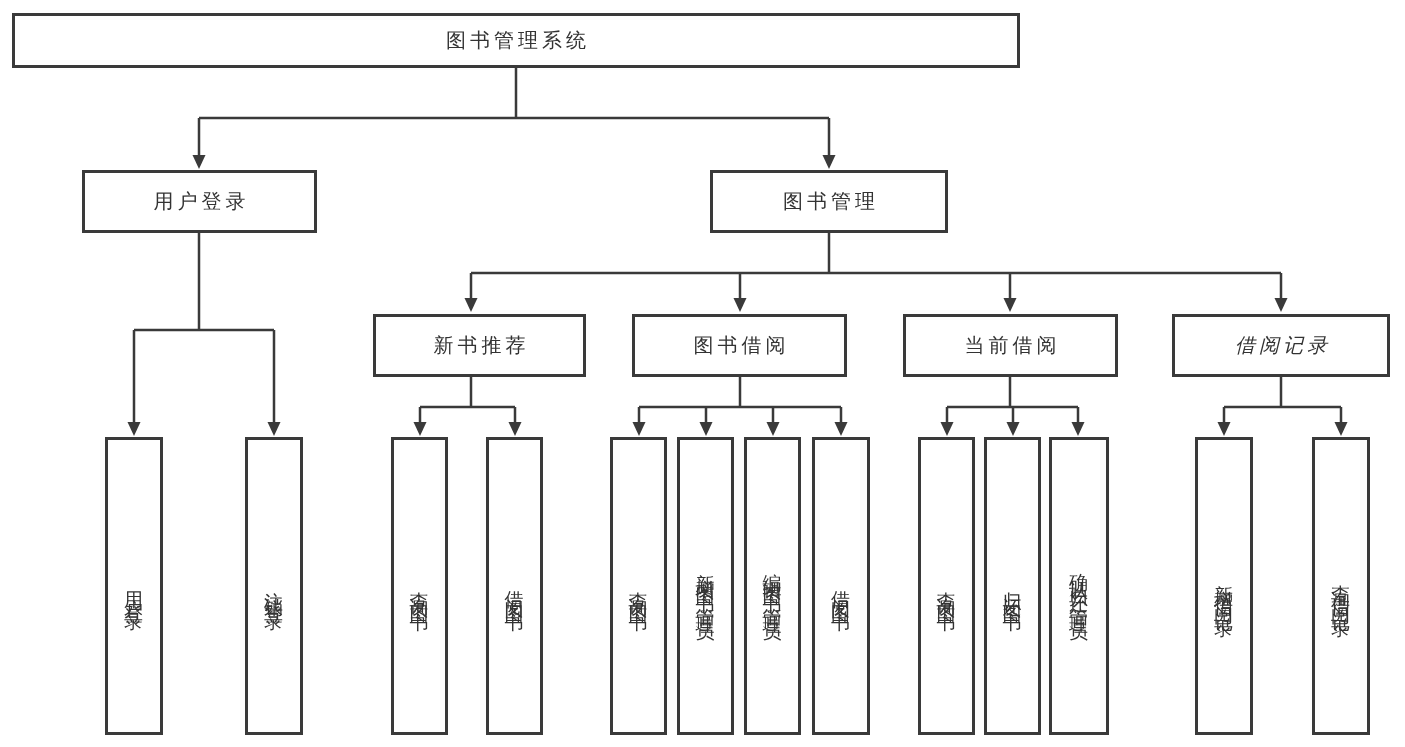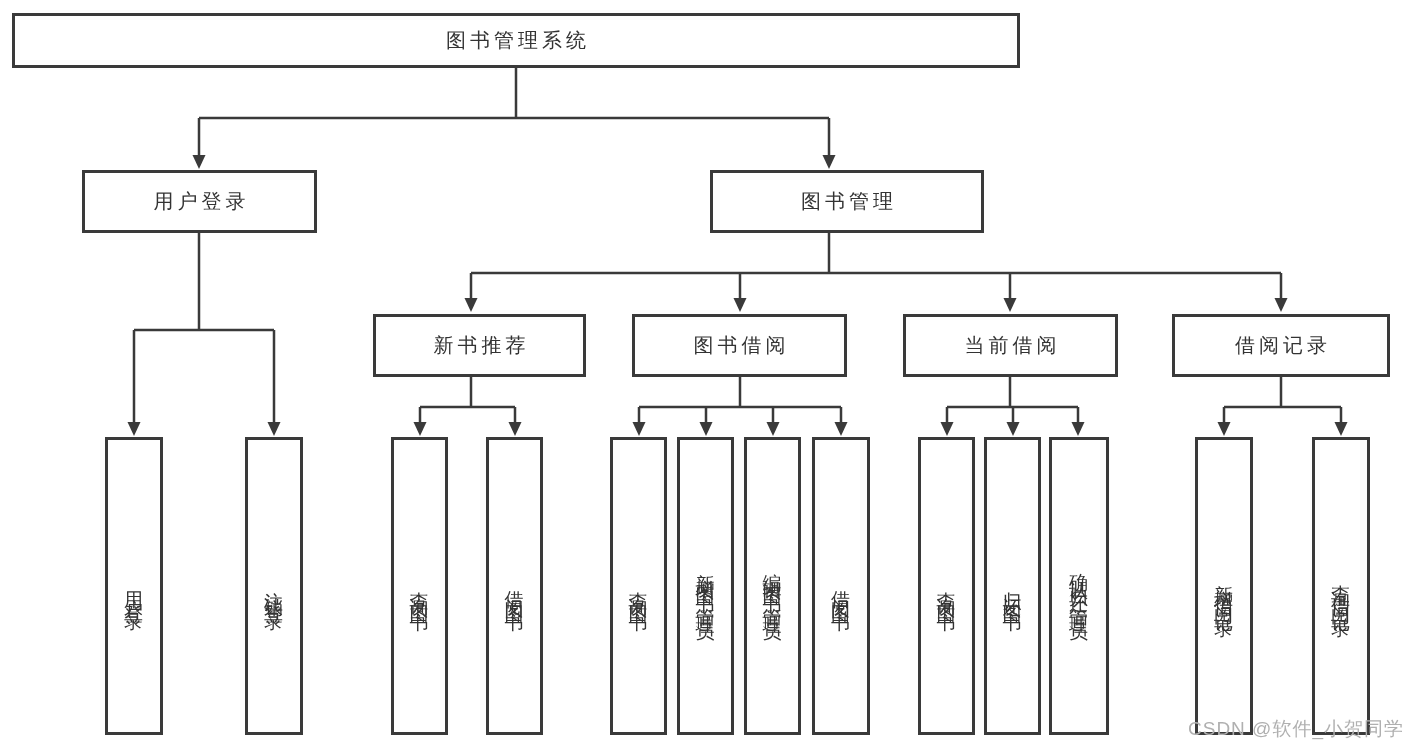--- a/index.html
+++ b/index.html
@@ -83,34 +83,34 @@
     </g>
   </svg>
 
   <div class="node" style="left:12px;top:13px;width:1008px;height:55px;">
     <span class="h-label">图书管理系统</span>
   </div>
 
   <div class="node" style="left:82px;top:170px;width:235px;height:63px;">
     <span class="h-label">用户登录</span>
   </div>
-  <div class="node" style="left:710px;top:170px;width:274px;height:63px;">
+  <div class="node" style="left:710px;top:170px;width:238px;height:63px;">
     <span class="h-label">图书管理</span>
   </div>
 
   <div class="node" style="left:365px;top:314px;width:213px;height:63px;margin-left:8px;">
     <span class="h-label">新书推荐</span>
   </div>
   <div class="node" style="left:903px;top:314px;width:215px;height:63px;">
     <span class="h-label">当前借阅</span>
   </div>
   <div class="node" style="left:632px;top:314px;width:215px;height:63px;">
     <span class="h-label">图书借阅</span>
   </div>
-  <div class="node" style="left:1172px;top:314px;width:218px;height:63px;">
+  <div class="node" style="left:1172px;top:314px;width:218px;height:63px;font-style:italic;">
     <span class="h-label">借阅记录</span>
   </div>
 
   <div class="node v-node" style="left:105px;top:437px;width:58px;height:298px;">
     <span class="v-label">用户登录</span>
   </div>
   <div class="node v-node" style="left:245px;top:437px;width:58px;height:298px;">
     <span class="v-label">注销登录</span>
   </div>
 
@@ -144,15 +144,14 @@
     <span class="v-label">确认归还（管理员）</span>
   </div>
 
   <div class="node v-node" style="left:1195px;top:437px;width:58px;height:298px;">
     <span class="v-label">新增借阅记录</span>
   </div>
   <div class="node v-node" style="left:1312px;top:437px;width:58px;height:298px;">
     <span class="v-label">查询借阅记录</span>
   </div>
 
-  <div class="watermark">CSDN @软件_小贺同学</div>
 
 </div>
 
 </body></html>

